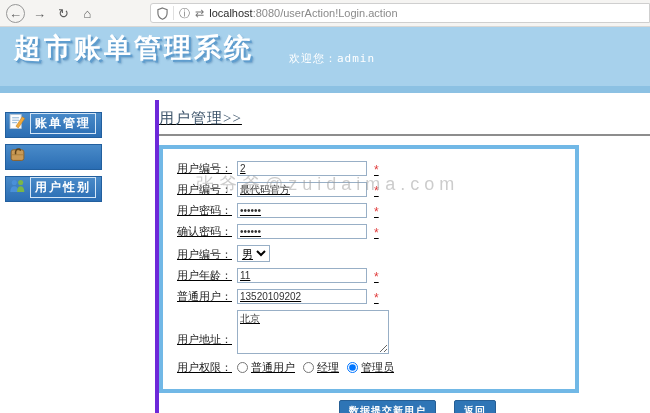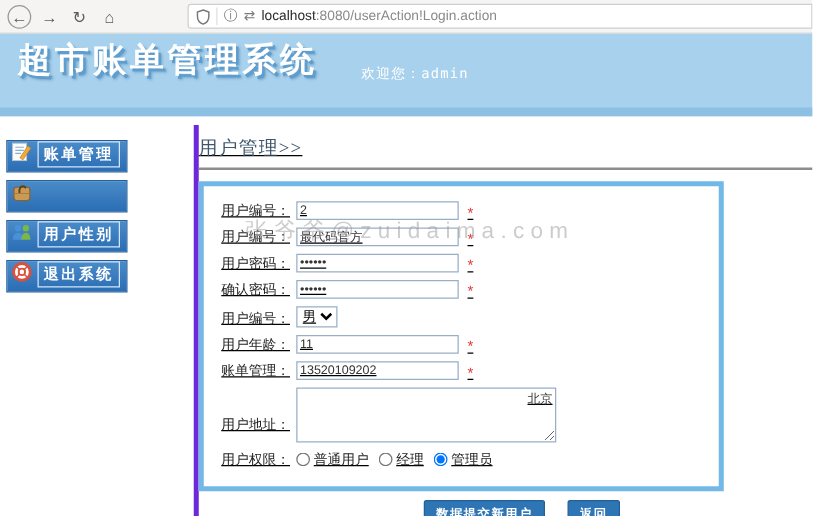--- a/index.html
+++ b/index.html
@@ -139,28 +139,27 @@
     color: #333333;
     font-family: "Liberation Sans", sans-serif;
   }
   .fselect {
     font-size: 11px;
     height: 17px;
     border: 1px solid #98afc6;
     background: #ffffff;
   }
   .ftextarea {
-    width: 208px; height: 44px;
+    width: 152px; height: 44px;
     border: 1px solid #98afc6;
     font-size: 10px;
     padding: 1px 2px;
     color: #333333;
     resize: both;
     font-family: "Liberation Sans", sans-serif;
-    text-align: right;
   }
   .req { color: #e03a3a; margin-left: 7px; font-size: 12px; line-height: 1; }
   .radio-opt { display: inline-flex; align-items: center; margin-right: 8px; cursor: pointer; }
   .radio-opt input { width: 11px; height: 11px; margin: 0 3px 0 0; cursor: pointer; }
 
   .btn-row { margin-top: 7px; display: flex; gap: 18px; padding-left: 180px; }
   .action-btn {
     background: #2e75b6;
     color: #ffffff;
     border: 1px solid #265f95;
@@ -245,33 +244,20 @@
     <span class="icon">
       <svg width="17" height="17" viewBox="0 0 16 16">
         <circle cx="5" cy="5.2" r="2.4" fill="#4a90d9"></circle>
         <path d="M1.2 14 Q1.2 8.6 5 8.6 Q8.8 8.6 8.8 14 Z" fill="#4a90d9"></path>
         <circle cx="11" cy="5.2" r="2.4" fill="#7ab648"></circle>
         <path d="M7.6 14 Q7.6 8.6 11 8.6 Q14.4 8.6 14.4 14 Z" fill="#7ab648"></path>
       </svg>
     </span>
     <span class="lbl-box">用户性别</span>
   </div>
-  <div class="side-btn">
-    <span class="icon">
-      <svg width="17" height="17" viewBox="0 0 16 16">
-        <circle cx="8" cy="8" r="6.3" fill="#ffffff" stroke="#d9503c" stroke-width="2.2"></circle>
-        <circle cx="8" cy="8" r="2.4" fill="none" stroke="#d9503c" stroke-width="1.4"></circle>
-        <line x1="3.6" y1="3.6" x2="6.2" y2="6.2" stroke="#d9503c" stroke-width="1.2"></line>
-        <line x1="12.4" y1="3.6" x2="9.8" y2="6.2" stroke="#d9503c" stroke-width="1.2"></line>
-        <line x1="3.6" y1="12.4" x2="6.2" y2="9.8" stroke="#d9503c" stroke-width="1.2"></line>
-        <line x1="12.4" y1="12.4" x2="9.8" y2="9.8" stroke="#d9503c" stroke-width="1.2"></line>
-      </svg>
-    </span>
-    <span class="lbl-box">退出系统</span>
-  </div>
 </div>
 
 <div class="content">
   <div class="section-title">用户管理&gt;&gt;</div>
   <hr class="rule">
 
   <div class="form-box">
     <div class="form-row">
       <span class="flabel">用户编号：</span>
       <input class="finput" type="text" value="2" style="">
@@ -297,21 +283,21 @@
       <select class="fselect">
         <option>男</option>
       </select>
     </div>
     <div class="form-row">
       <span class="flabel">用户年龄：</span>
       <input class="finput" type="text" value="11" style="">
       <span class="req">*</span>
     </div>
     <div class="form-row">
-      <span class="flabel">账单管理：</span>
+      <span class="flabel">普通用户：</span>
       <input class="finput" type="text" value="13520109202" style="">
       <span class="req">*</span>
     </div>
     <div class="form-row align-top">
       <span class="flabel">用户地址：</span>
       <textarea class="ftextarea" style="">北京</textarea>
     </div>
     <div class="form-row">
       <span class="flabel">用户权限：</span>
       <label class="radio-opt">

